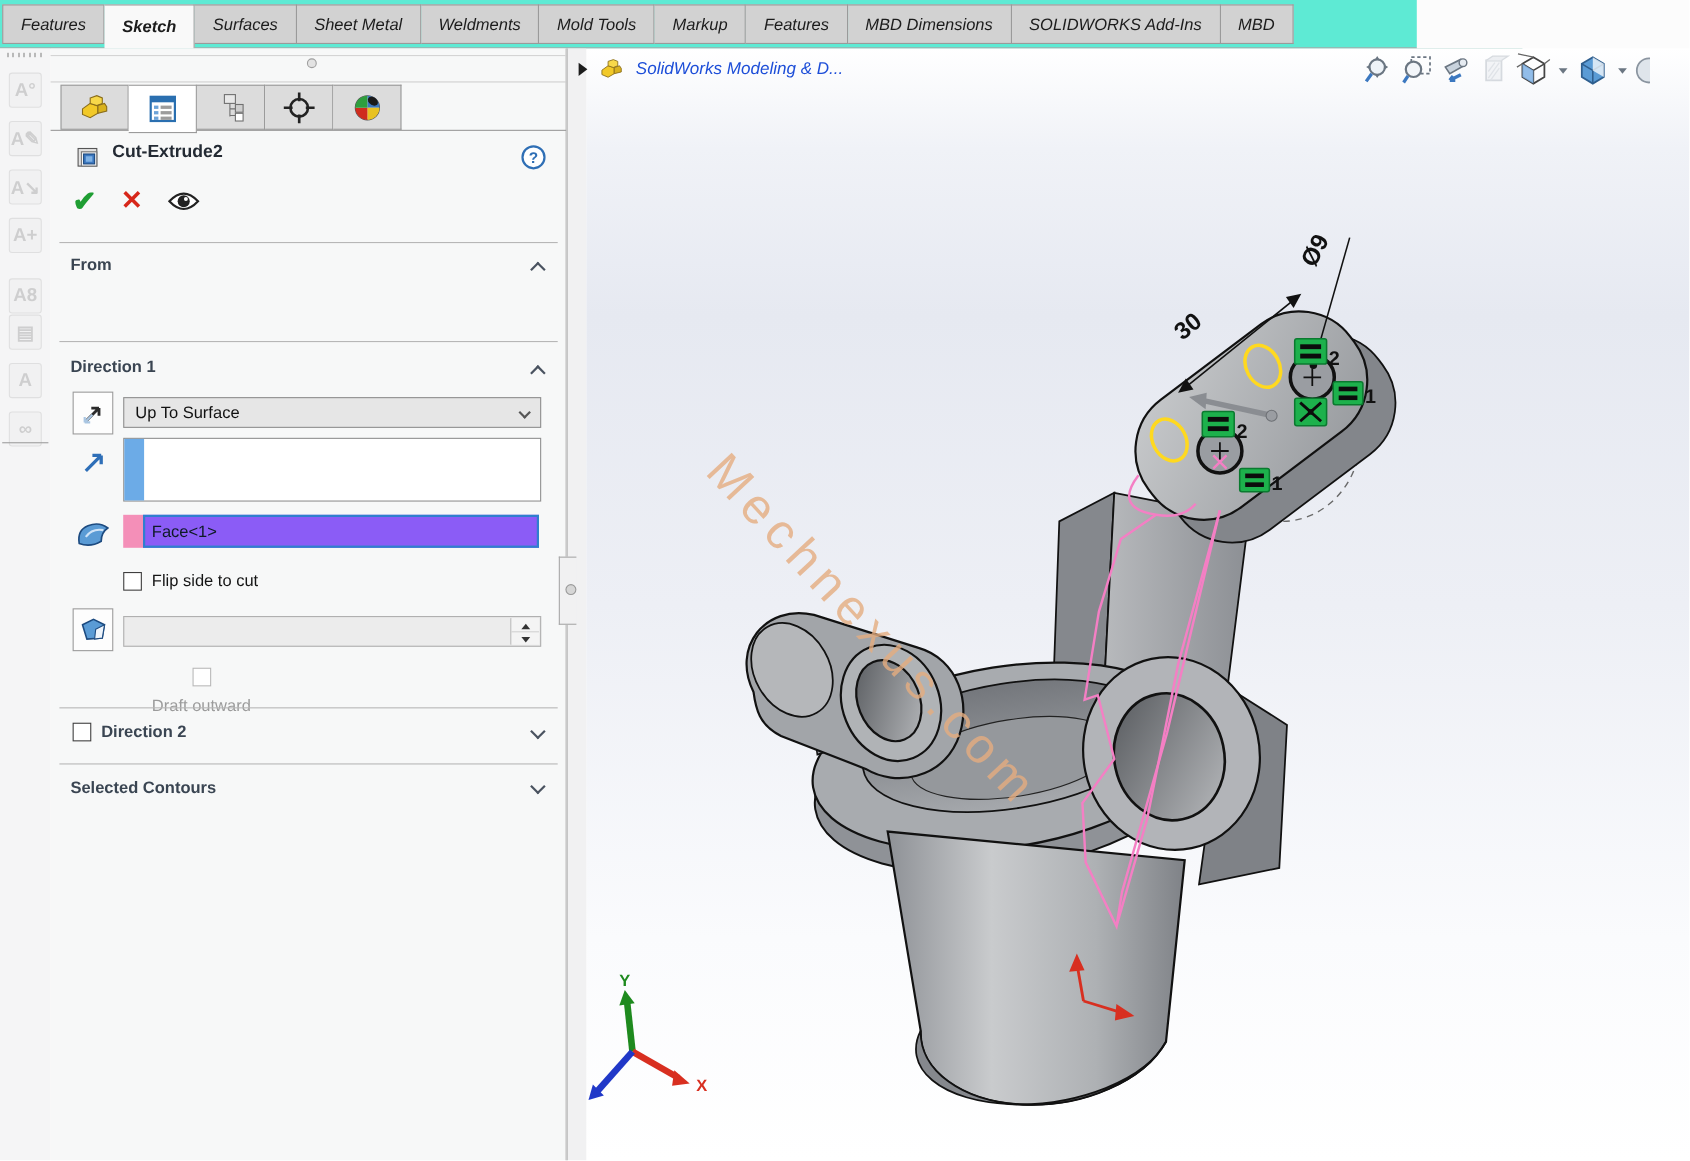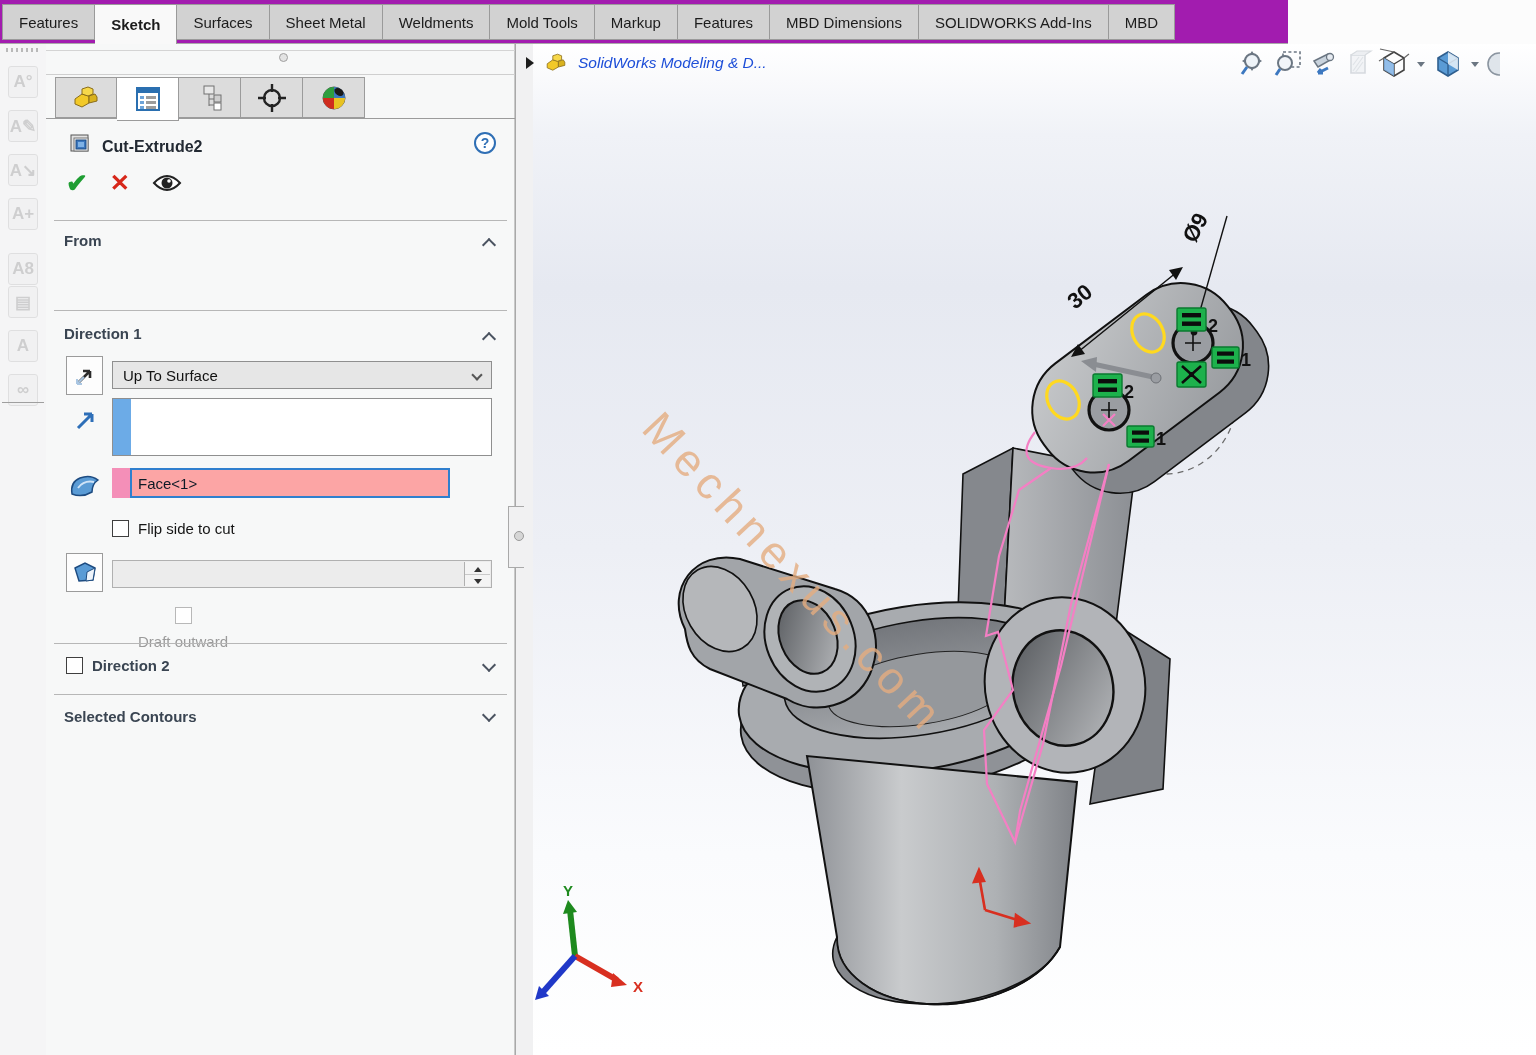--- a/index.html
+++ b/index.html
@@ -2,21 +2,21 @@
 <html><head>
 <meta charset="utf-8">
 <style>
   * { margin:0; padding:0; box-sizing:border-box; }
   html,body { width:1536px; height:1055px; overflow:hidden;
     font-family:"Liberation Sans", sans-serif; background:#fff; }
   #app { position:relative; width:1536px; height:1055px; }
 
   
   .ribbon { position:absolute; left:0; top:0; width:1384px; height:44px;
-    background:#a21caf; border-bottom:1px solid #a9a9a9; }
+    background:#5eead4; border-bottom:1px solid #a9a9a9;font-style:italic; }
   .ribbon-fill { position:absolute; left:1288px; top:0; width:248px; height:44px; background:#fcfcfc; }
   .tabs { position:absolute; left:2px; top:4px; display:flex; }
   .tab { height:36px; padding:0 16px; display:flex; align-items:center;
     background:#d2d2d2; border:1px solid #9a9a9a; border-left:none;
     font-size:15px; color:#1c1c1c; white-space:nowrap; cursor:default; }
   .tab:first-child { border-left:1px solid #9a9a9a; }
   .tab.active { background:#f9f9f9; font-weight:bold; height:40px; border-bottom:none; }
 
   
   .left-strip { position:absolute; left:0; top:44px; width:46px; height:1011px;
@@ -36,21 +36,21 @@
     background:#e3e3e3; border:1px solid #9f9f9f; }
   .pm-line2 { position:absolute; left:0; top:30px; width:469px; height:1px; background:#cfcfcf; }
   .mgr-tabs { position:absolute; left:9px; top:33px; display:flex; }
   .mgr-tab { width:62px; height:41px; background:#dcdcdc; border:1px solid #9b9b9b;
     border-left:none; display:flex; align-items:center; justify-content:center; }
   .mgr-tab:first-child { border-left:1px solid #9b9b9b; }
   .mgr-tab.active { background:#fff; height:44px; }
   .mgr-row-line { position:absolute; left:0; top:74px; width:469px; height:1px; background:#9b9b9b; }
   .mgr-tab.active { position:relative; z-index:2; }
 
-  .pm-header { position:absolute; left:22px; top:86px; display:flex; align-items:flex-end; gap:8px; }
+  .pm-header { position:absolute; left:22px; top:86px; display:flex; align-items:flex-start; gap:8px; }
   .pm-title { font-size:16px; font-weight:bold; color:#232a33; }
   .help-circle { position:absolute; left:428px; top:88px; width:22px; height:22px; border-radius:50%;
     border:2px solid #2f6fb5; color:#2f6fb5; font-weight:bold; font-size:14px;
     display:flex; align-items:center; justify-content:center; background:#fff; }
   .pm-actions { position:absolute; left:20px; top:126px; display:flex; gap:22px; align-items:center; }
   .act-ok { color:#1f9e33; font-size:26px; font-weight:bold; line-height:1; }
   .act-cancel { color:#d7271a; font-size:24px; font-weight:bold; line-height:1; }
 
   .divider { position:absolute; left:8px; width:453px; height:1px; background:#b7b7b7; }
 
@@ -67,21 +67,21 @@
     border-right:2px solid #555; border-bottom:2px solid #555; transform:rotate(45deg); }
 
   .sq-btn { position:absolute; left:20px; width:37px; height:39px; background:#fdfdfd;
     border:1px solid #9b9b9b; display:flex; align-items:center; justify-content:center; }
 
   .listbox { position:absolute; left:66px; width:380px; height:58px; background:#fff;
     border:1px solid #8f8f8f; display:flex; }
   .stripe { width:18px; height:100%; }
   .field { position:absolute; left:66px; display:flex; }
   .swatch { width:18px; height:30px; }
-  .sel-field { width:320px; height:30px; background:#fca5a5; border:2px solid #2f7fce;
+  .sel-field { width:360px; height:30px; background:#8b5cf6; border:2px solid #2f7fce;
     font-size:15px; color:#0d1a26; display:flex; align-items:center; padding:0 6px; }
 
   .checkbox { width:17px; height:17px; background:#fff; border:1.5px solid #3f3f3f; display:inline-block; }
   .checkbox.disabled { border-color:#b8b8b8; }
   .chk-row { position:absolute; display:flex; align-items:center; gap:9px; font-size:15px; color:#141414; }
   .chk-row.disabled { color:#9b9b9b;flex-direction:column; }
 
   .spin-field { position:absolute; left:66px; width:380px; height:28px; background:#ececec;
     border:1px solid #b0b0b0; }
   .spinner { position:absolute; right:1px; top:1px; width:26px; height:24px; display:flex;

